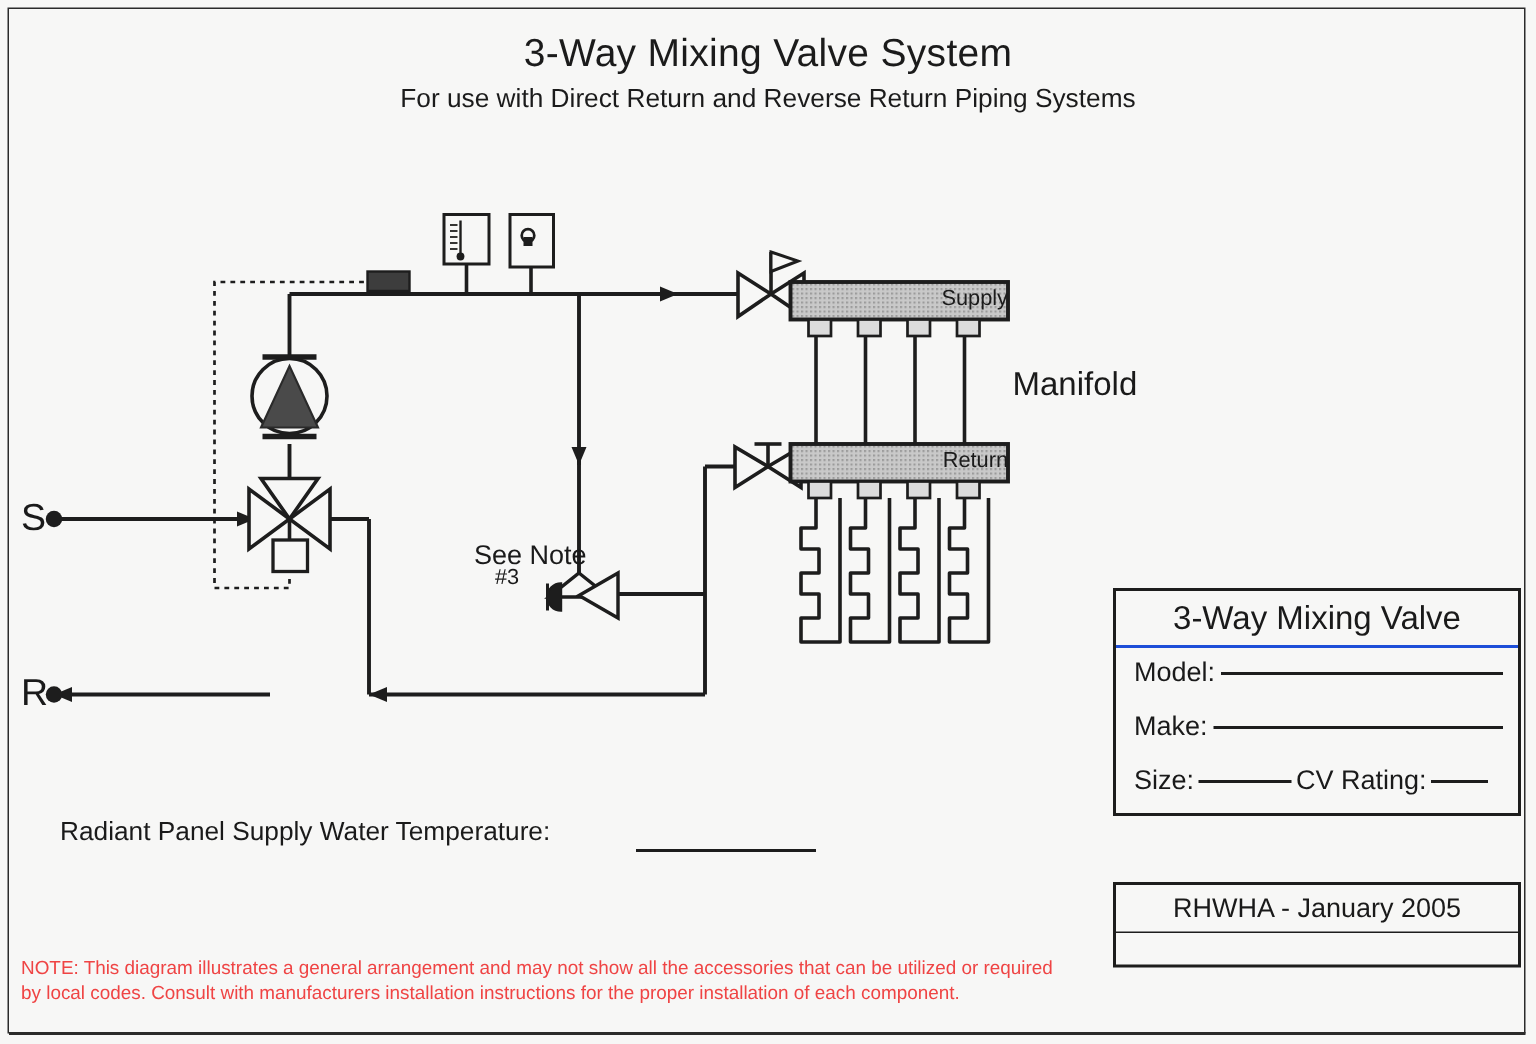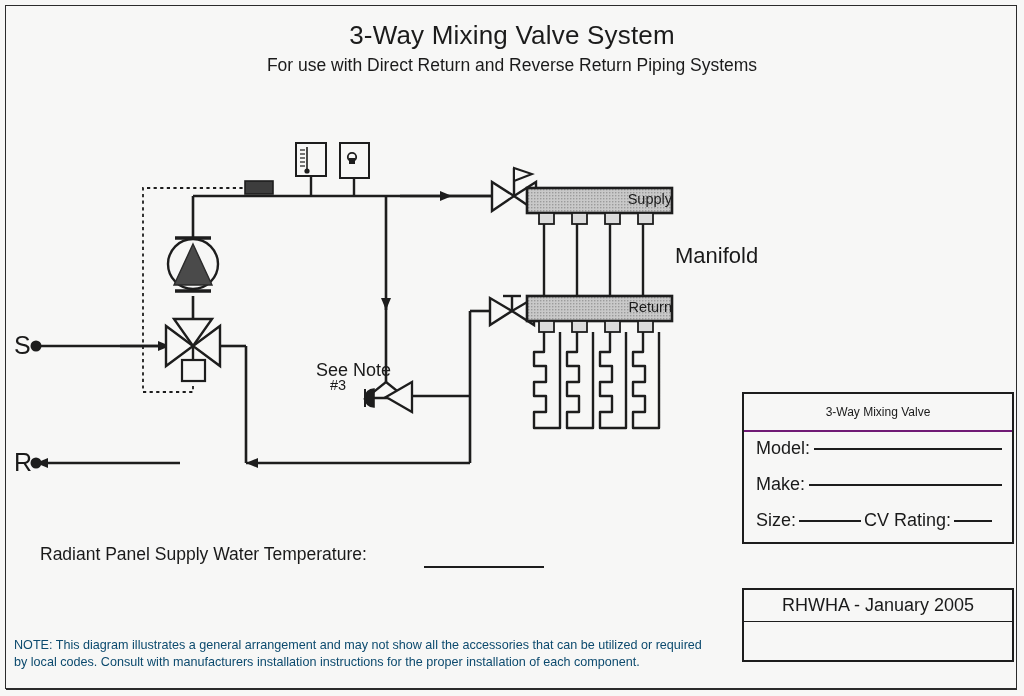--- a/index.html
+++ b/index.html
@@ -20,41 +20,41 @@
   #lbl-note3b{left:330px;top:377px;font-size:14.5px;}
   #lbl-rpswt{left:40px;top:544px;font-size:17.5px;}
   #rpswt-rule{position:absolute;left:424px;top:566px;width:120px;height:0;
               border-bottom:2.2px solid #1d1d1d;}
   .mf-text{position:absolute;font-size:14.5px;color:#1b1b1b;text-align:right;width:145px;}
   #mf-supply-text{left:527px;top:191px;}
   #mf-return-text{left:527px;top:299px;}
   
   #tb{position:absolute;left:742px;top:392px;width:272px;height:152px;
       border:2px solid #1d1d1d;box-sizing:border-box;background:#f7f7f6;}
-  #tb-head{height:36px;border-bottom:2px solid #701a75;display:flex;
-           align-items:center;justify-content:center;font-size:12px;}
+  #tb-head{height:36px;border-bottom:2px solid #1d4ed8;display:flex;
+           align-items:center;justify-content:center;font-size:22px;}
   #tb-body{padding:4px 10px 0 12px;}
   .tbrow{display:flex;align-items:baseline;font-size:18px;height:36px;}
   .tbrow .fill{flex:1;border-bottom:2px solid #1d1d1d;margin-left:4px;
                position:relative;top:-4px;height:16px;}
   .fill-sm{width:62px;border-bottom:2px solid #1d1d1d;margin:0 3px;
            position:relative;top:-4px;height:16px;}
   .fill-xs{width:38px;border-bottom:2px solid #1d1d1d;margin-left:3px;
            position:relative;top:-4px;height:16px;}
   
-  #rb{position:absolute;left:742px;top:588px;width:272px;height:74px;
+  #rb{position:absolute;left:742px;top:588px;width:272px;height:57px;
       border:2px solid #1d1d1d;box-sizing:border-box;background:#f7f7f6;}
   #rb-head{height:31px;border-bottom:1.6px solid #1d1d1d;display:flex;
            align-items:center;justify-content:center;font-size:18px;}
   #rb-body{position:relative;height:41px;}
   #rb-dwg{position:absolute;left:6px;top:3px;font-size:13px;}
   #rb-num{position:absolute;left:0;right:0;top:10px;text-align:center;font-size:22px;}
   
   #note{position:absolute;left:14px;top:637px;width:700px;font-size:12.6px;
-        line-height:16.5px;color:#0c4a6e;}
+        line-height:16.5px;color:#ef4444;}
   #note-rule{position:absolute;left:6px;top:688px;width:1011px;height:0;
              border-bottom:2px solid #2b2b2b;}
 </style>
 </head>
 <body>
 
 <div id="sheet">
   <div id="frame"></div>
 
   <div class="ttl" id="title">3-Way Mixing Valve System</div>

